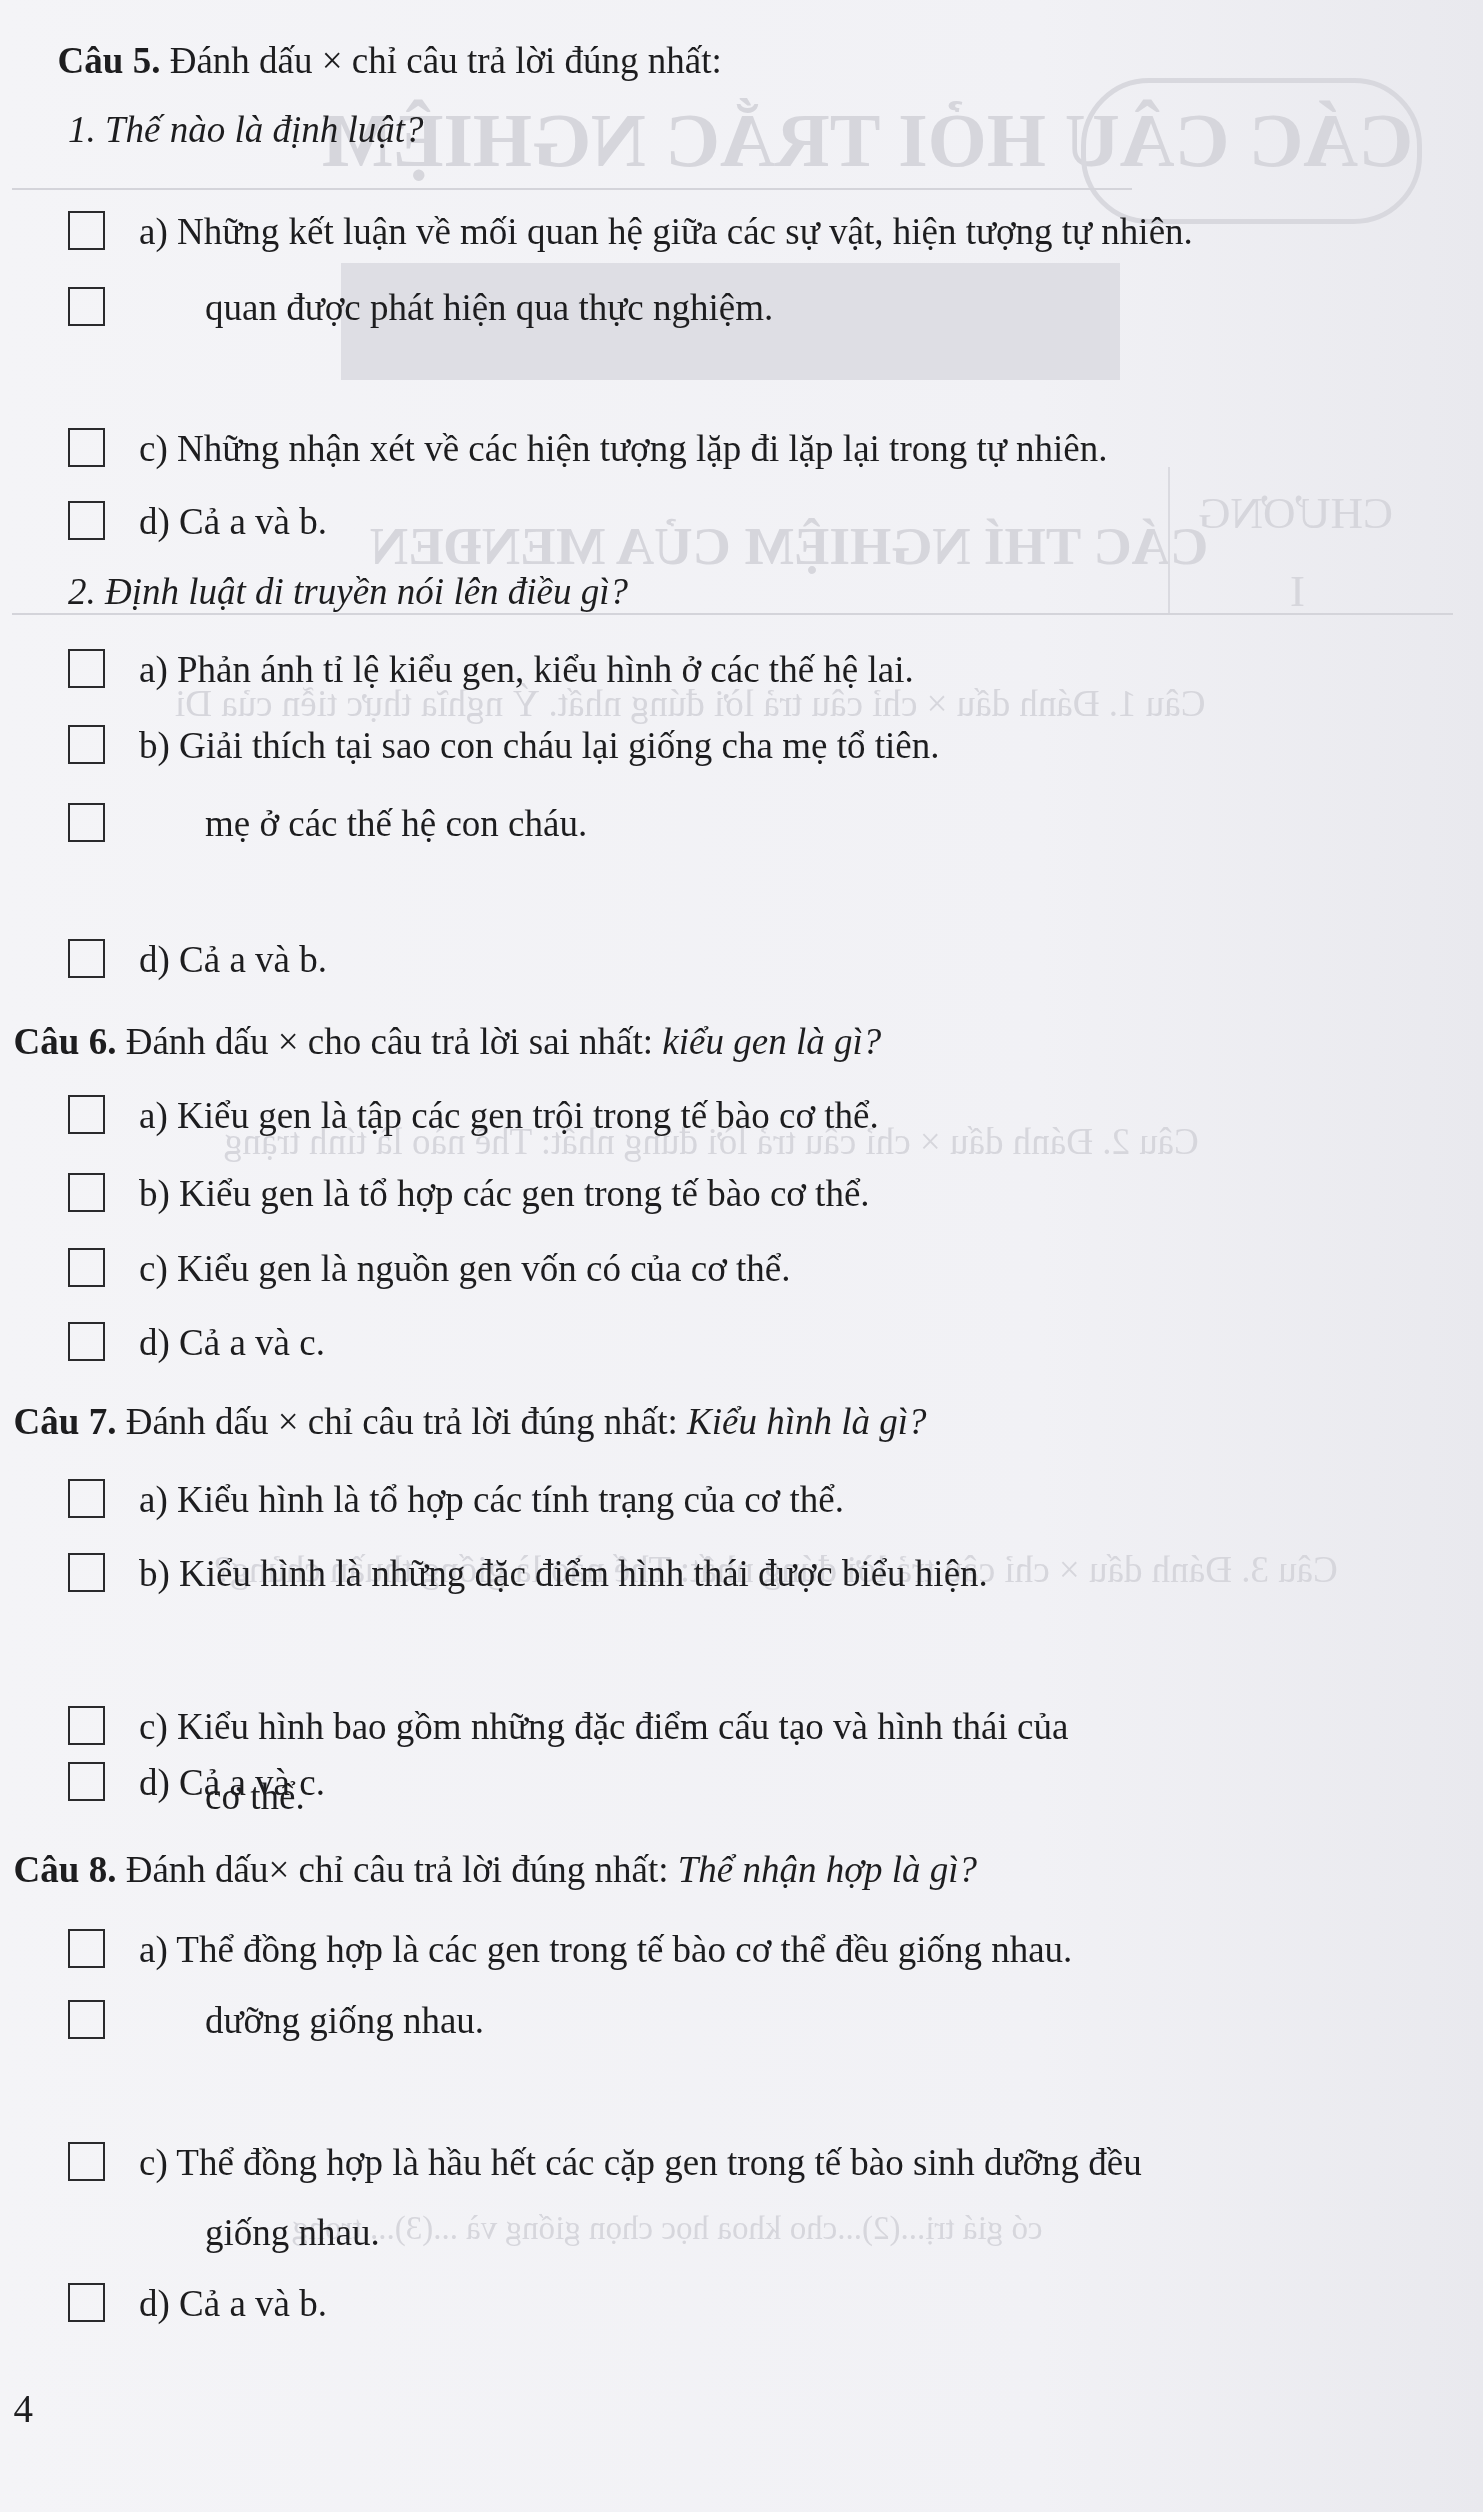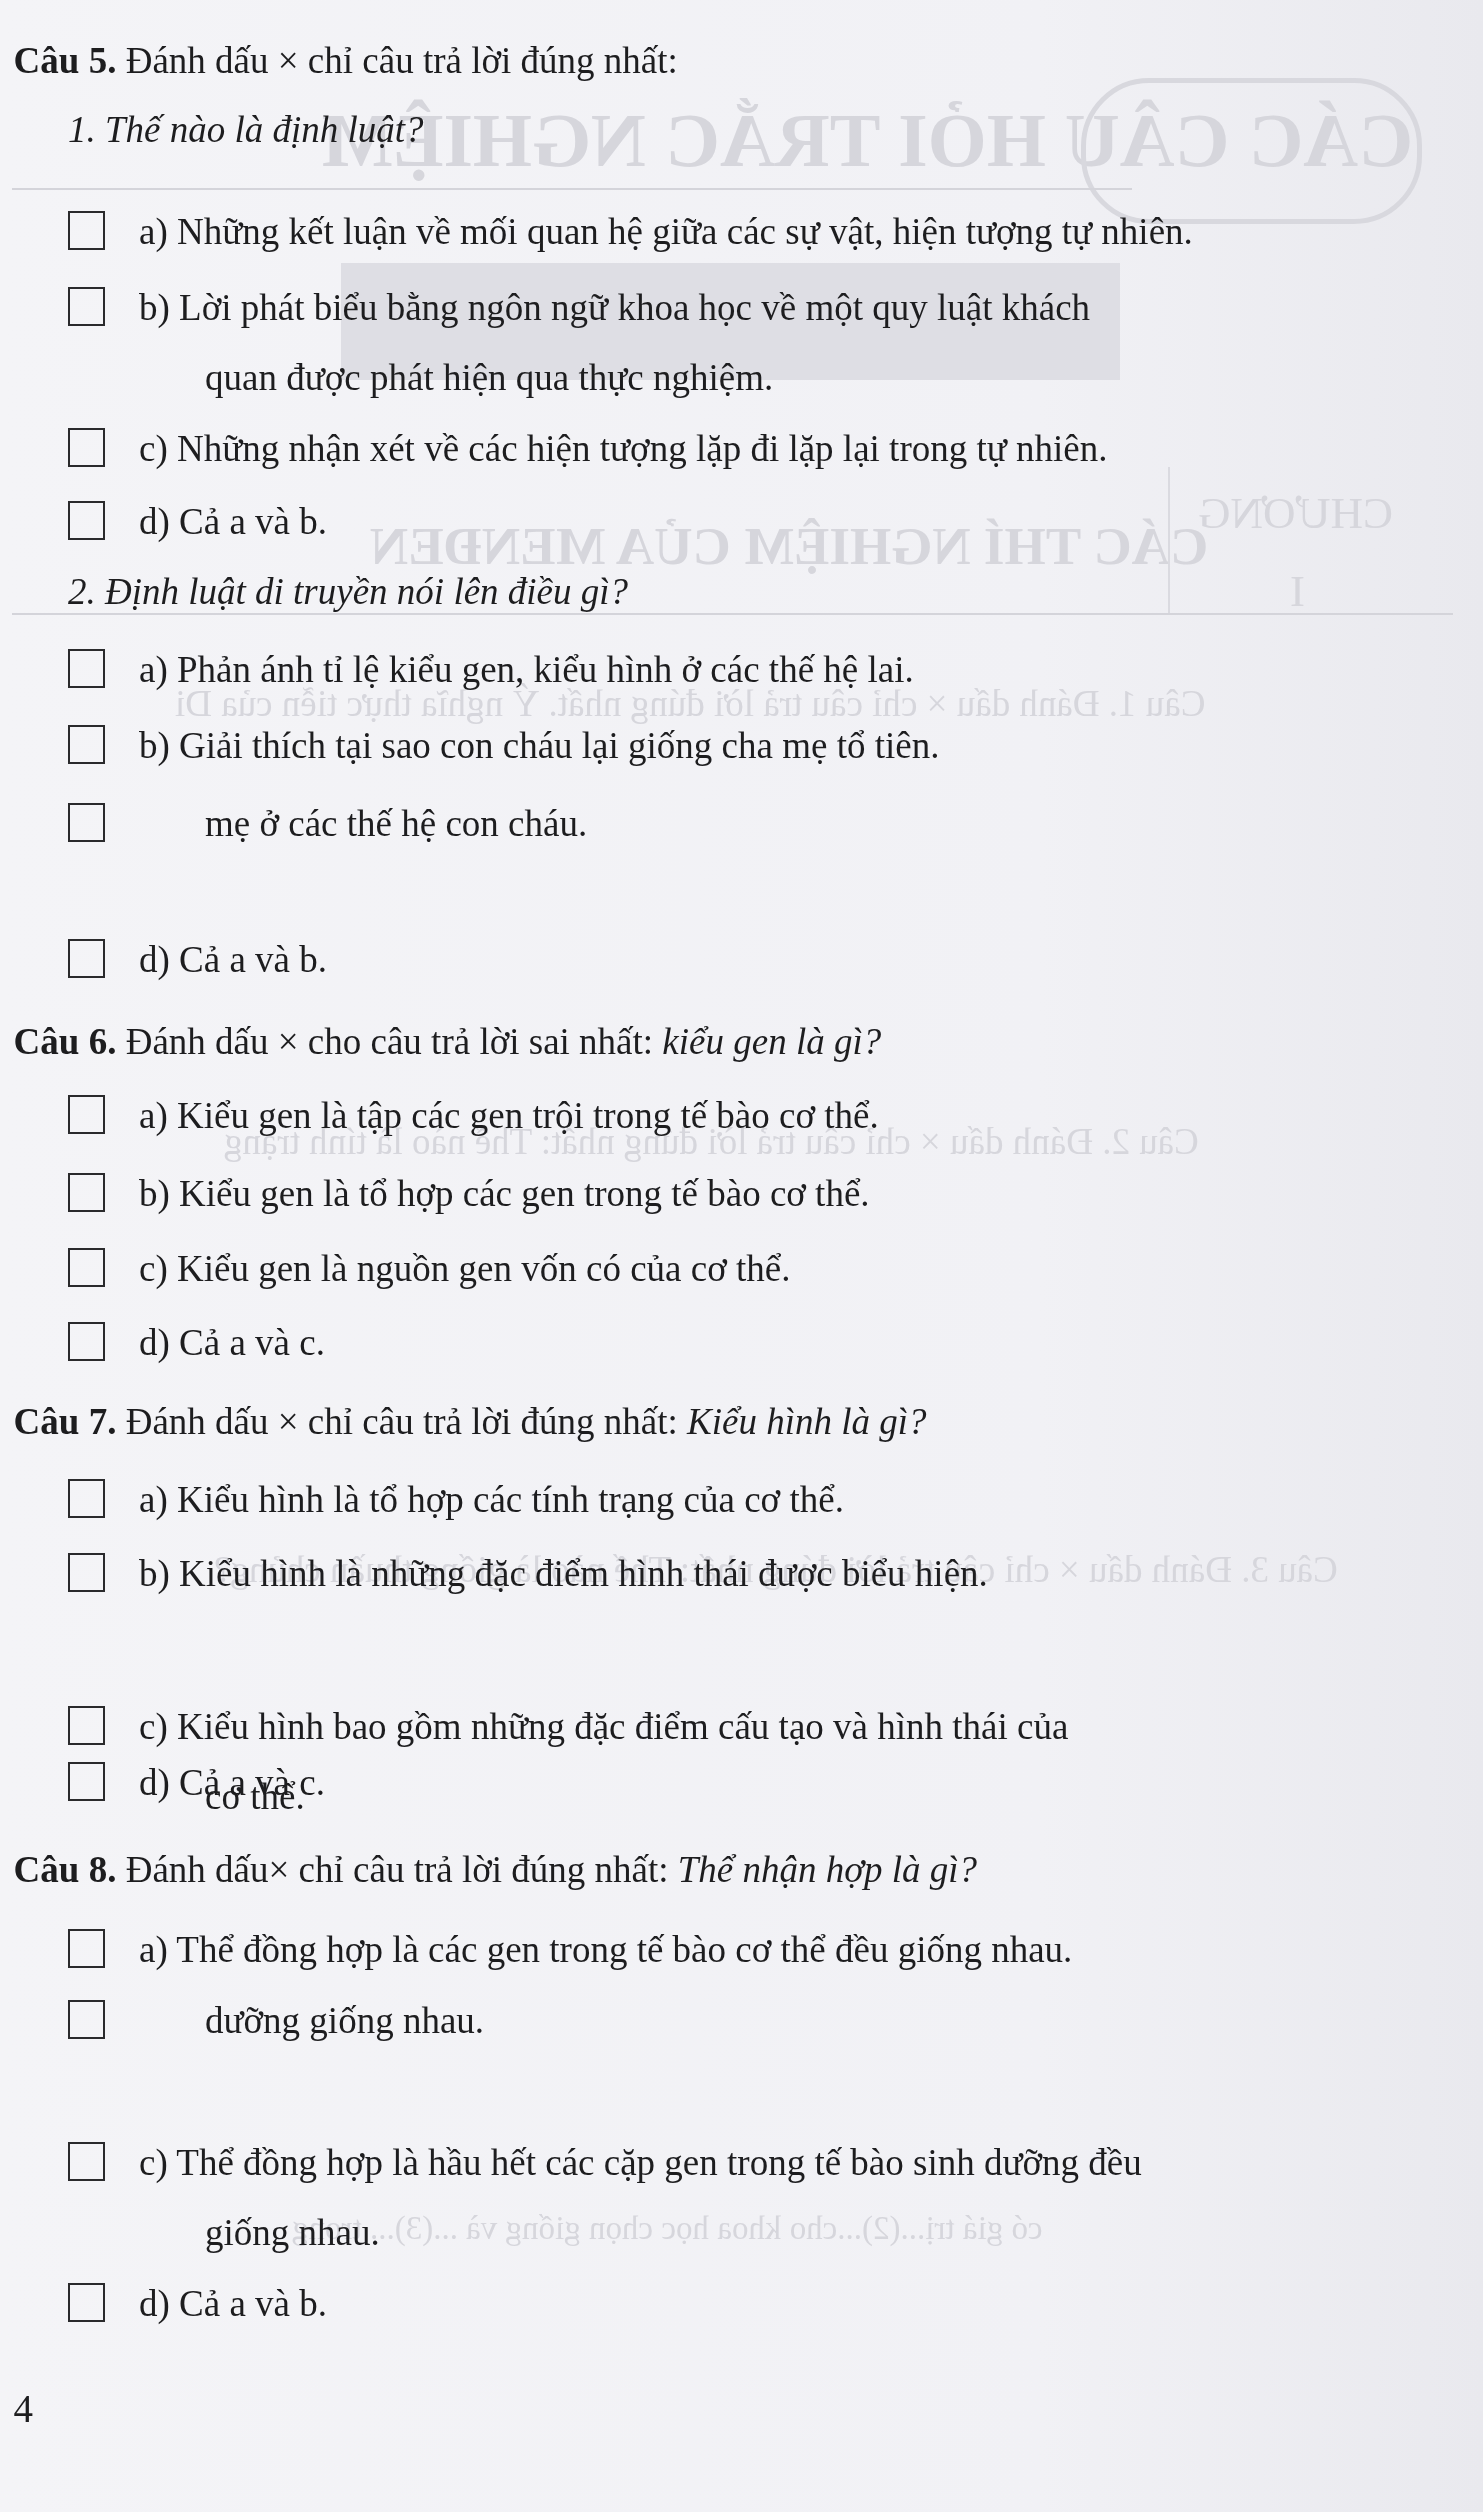--- a/index.html
+++ b/index.html
@@ -60,31 +60,30 @@
   <div class="ghost-vrule" style="left:1168px; top:467px; height:146px;"></div>
   <div class="ghost-rule" style="top:613px;"></div>
   <div class="ghost" style="left:175px; top:682px; font-size:37px; font-weight:normal;">Câu 1. Đánh dấu × chỉ câu trả lời đúng nhất. Ý nghĩa thực tiễn của Di</div>
   <div class="ghost" style="left:224px; top:1120px; font-size:37px; font-weight:normal;">Câu 2. Đánh dấu × chỉ câu trả lời đúng nhất: Thế nào là tính trạng</div>
   <div class="ghost" style="left:214px; top:1548px; font-size:37px; font-weight:normal;">Câu 3. Đánh dấu × chỉ câu trả lời đúng nhất: Thế nào là giống thuần chủng?</div>
   <div class="ghost" style="left:292px; top:2210px; font-size:33px; font-weight:normal;">có giá trị...(2)...cho khoa học chọn giống và ...(3)... trong</div>
 </div>
 
 <div class="content">
 
-  <div class="q-head" style="top:39px;"><b>Câu 5.</b><span> Đánh dấu × chỉ câu trả lời đúng nhất:</span></div>
+  <div class="q-head" style="top:39px;margin-left:44px;"><b>Câu 5.</b><span> Đánh dấu × chỉ câu trả lời đúng nhất:</span></div>
 
   <div class="sub-q" style="top:108px;">1. Thế nào là định luật?</div>
 
   <div class="opt" style="top:197px;">
     <span class="box"></span>
     <span class="txt">a) Những kết luận về mối quan hệ giữa các sự vật, hiện tượng tự nhiên.</span>
   </div>
   <div class="opt" style="top:273px;">
     <span class="box"></span>
-    <span class="txt">b) Lời phát biểu bằng ngôn ngữ khoa học về một quy luật khách</span>
     <span class="cont">quan được phát hiện qua thực nghiệm.</span>
   </div>
   <div class="opt" style="top:414px;">
     <span class="box"></span>
     <span class="txt">c) Những nhận xét về các hiện tượng lặp đi lặp lại trong tự nhiên.</span>
   </div>
   <div class="opt" style="top:487px;">
     <span class="box"></span>
     <span class="txt">d) Cả a và b.</span>
   </div>

